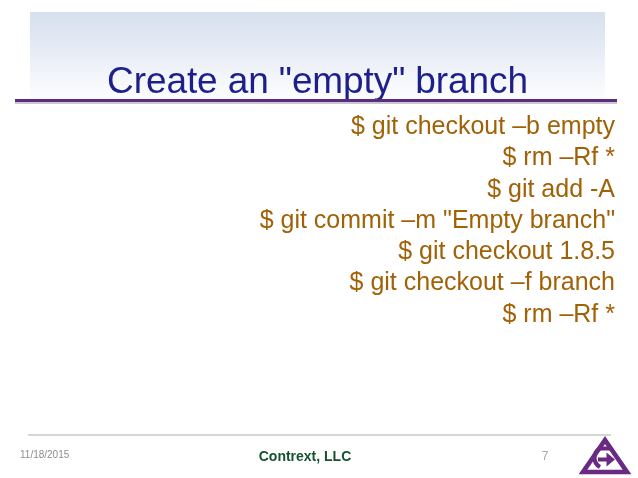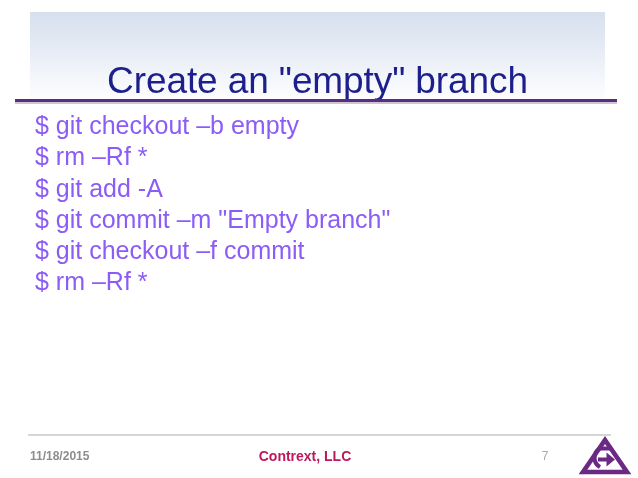--- a/index.html
+++ b/index.html
@@ -71,52 +71,52 @@
   
   .body-block {
     position: absolute;
     left: 35px;
     top: 110px;
     width: 580px;
   }
   .code-line {
     font-size: 25px;
     line-height: 31.3px;
-    color: #8b5cf6;
+    color: #a16207;
     white-space: pre;
     font-weight: normal;
+    text-align: right;
   }
 
   
   .footer-rule {
     position: absolute;
     left: 28px;
     top: 434px;
     width: 583px;
     height: 2px;
     background: #d6d6d6;
   }
   .footer-date {
     position: absolute;
-    left: 30px;
+    left: 20px;
     top: 449px;
-    font-size: 12px;
+    font-size: 10px;
     color: #8d8d8d;
     white-space: nowrap;
-    font-weight: bold;
   }
   .footer-company {
     position: absolute;
     left: 0;
     top: 448px;
     width: 610px;
     text-align: center;
     font-size: 14px;
     font-weight: bold;
-    color: #be185d;
+    color: #14532d;
     white-space: nowrap;
   }
   .footer-page {
     position: absolute;
     left: 537px;
     top: 449px;
     width: 16px;
     text-align: center;
     font-size: 12px;
     color: #a8a8a8;
@@ -139,21 +139,22 @@
   <h1 class="title-text">Create an "empty" branch</h1>
 
   <div class="title-rule"></div>
   <div class="title-rule-shadow"></div>
 
   <div class="body-block">
     <div class="code-line">$ git checkout –b empty</div>
     <div class="code-line">$ rm –Rf *</div>
     <div class="code-line">$ git add -A</div>
     <div class="code-line">$ git commit –m "Empty branch"</div>
-    <div class="code-line">$ git checkout –f commit</div>
+    <div class="code-line">$ git checkout 1.8.5</div>
+    <div class="code-line">$ git checkout –f branch</div>
     <div class="code-line">$ rm –Rf *</div>
   </div>
 
   <div class="footer-rule"></div>
 
   <div class="footer-date">11/18/2015</div>
 
   <div class="footer-company">Contrext, LLC</div>
 
   <div class="footer-page">7</div>

